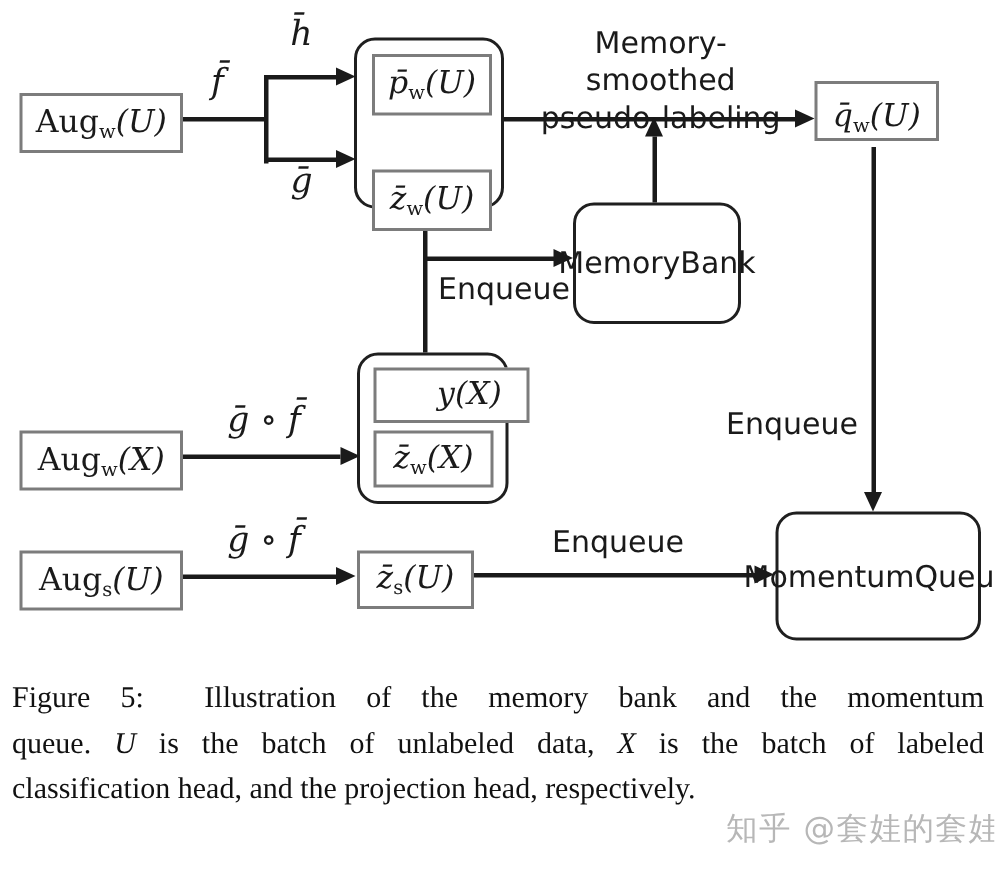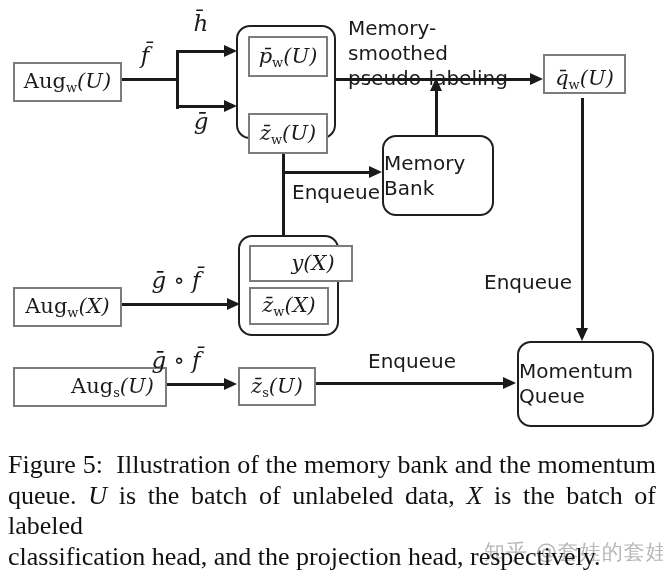--- a/index.html
+++ b/index.html
@@ -3,40 +3,40 @@
 <meta charset="utf-8">
 <style>
   html,body{margin:0;padding:0;background:#ffffff;}
   .stage{position:relative;width:663px;height:583px;background:#fff;overflow:hidden;
          font-family:"DejaVu Serif",serif;color:#1a1a1a;}
   .line{position:absolute;background:#1a1a1a;}
   .box{position:absolute;background:#fff;border:2px solid #7c7c7c;
        display:flex;align-items:center;justify-content:center;}
   .round{position:absolute;background:#fff;border:2.5px solid #1f1f1f;border-radius:14px;}
   .bigbox{position:absolute;background:#fff;border:2.5px solid #1f1f1f;border-radius:14px;
-          display:flex;flex-direction:column;justify-content:center;
+          display:flex;flex-direction:row;align-items:center;justify-content:center;
           font-family:"DejaVu Sans",sans-serif;font-size:20px;line-height:25px;color:#1a1a1a;}
   .mathlabel{font-size:21px;white-space:nowrap;color:#1a1a1a;}
   .mi{font-style:italic;}
   .mr{font-style:normal;}
   .msub{font-size:13px;vertical-align:-4px;font-style:normal;}
   .elabel{position:absolute;font-size:23px;font-style:italic;text-align:center;
           font-family:"DejaVu Serif",serif;color:#1a1a1a;white-space:nowrap;}
   .slabel{position:absolute;font-family:"DejaVu Sans",sans-serif;font-size:20px;
           color:#1a1a1a;white-space:nowrap;}
-  .annotation{position:absolute;left:348px;top:16px;width:185px;
+  .annotation{position:absolute;left:348px;top:16px;width:185px;text-align:center;
           font-family:"DejaVu Sans",sans-serif;font-size:20px;line-height:25px;color:#1a1a1a;}
   .ah-r{position:absolute;width:0;height:0;border-top:6.5px solid transparent;
         border-bottom:6.5px solid transparent;border-left:13px solid #1a1a1a;}
   .ah-u{position:absolute;width:0;height:0;border-left:6.5px solid transparent;
         border-right:6.5px solid transparent;border-bottom:13px solid #1a1a1a;}
   .ah-d{position:absolute;width:0;height:0;border-left:6.5px solid transparent;
         border-right:6.5px solid transparent;border-top:13px solid #1a1a1a;}
   .caption{position:absolute;left:8px;top:450px;width:648px;z-index:2;
-           font-family:"Liberation Serif",serif;font-size:26px;line-height:30.5px;color:#111;}
+           font-family:"Liberation Serif",serif;font-size:20px;line-height:30.5px;color:#111;}
   .cap-line{white-space:normal;}
   .cap-line.just{text-align:justify;text-align-last:justify;}
   .cap-math{font-style:italic;}
   .watermark{position:absolute;left:484px;top:538px;z-index:1;
              font-family:"DejaVu Sans",sans-serif;font-size:21px;color:#b7b7b7;
              white-space:nowrap;letter-spacing:1px;}
 </style>
 </head>
 <body>
 
@@ -81,21 +81,21 @@
     <span class="mathlabel"><span class="mi">y</span><span class="msub"></span><span class="mi">(X)</span></span>
   </div>
   <div class="box" style="left:249px;top:287px;width:76px;height:34px;">
     <span class="mathlabel"><span class="mi">z̄</span><span class="msub">w</span><span class="mi">(X)</span></span>
   </div>
 
   <div class="box" style="left:13px;top:287px;width:105px;height:36px;">
     <span class="mathlabel"><span class="mr">Aug</span><span class="msub">w</span><span class="mi">(X)</span></span>
   </div>
 
-  <div class="box" style="left:13px;top:367px;width:105px;height:36px;padding-left:45px;">
+  <div class="box" style="left:13px;top:367px;width:105px;height:36px;">
     <span class="mathlabel"><span class="mr">Aug</span><span class="msub">s</span><span class="mi">(U)</span></span>
   </div>
   <div class="box" style="left:238px;top:367px;width:74px;height:35px;">
     <span class="mathlabel"><span class="mi">z̄</span><span class="msub">s</span><span class="mi">(U)</span></span>
   </div>
 
   <div class="bigbox" style="left:517px;top:341px;width:133px;height:82px;">
     <span>Momentum</span>
     <span>Queue</span>
   </div>

